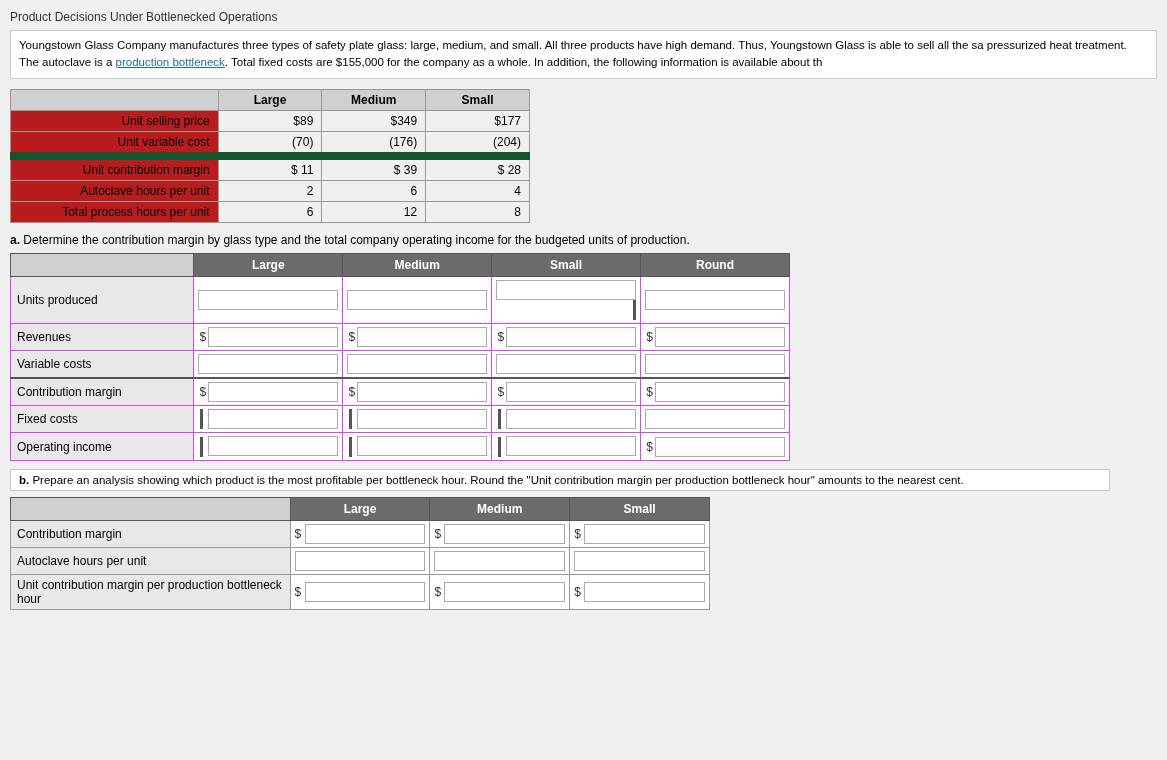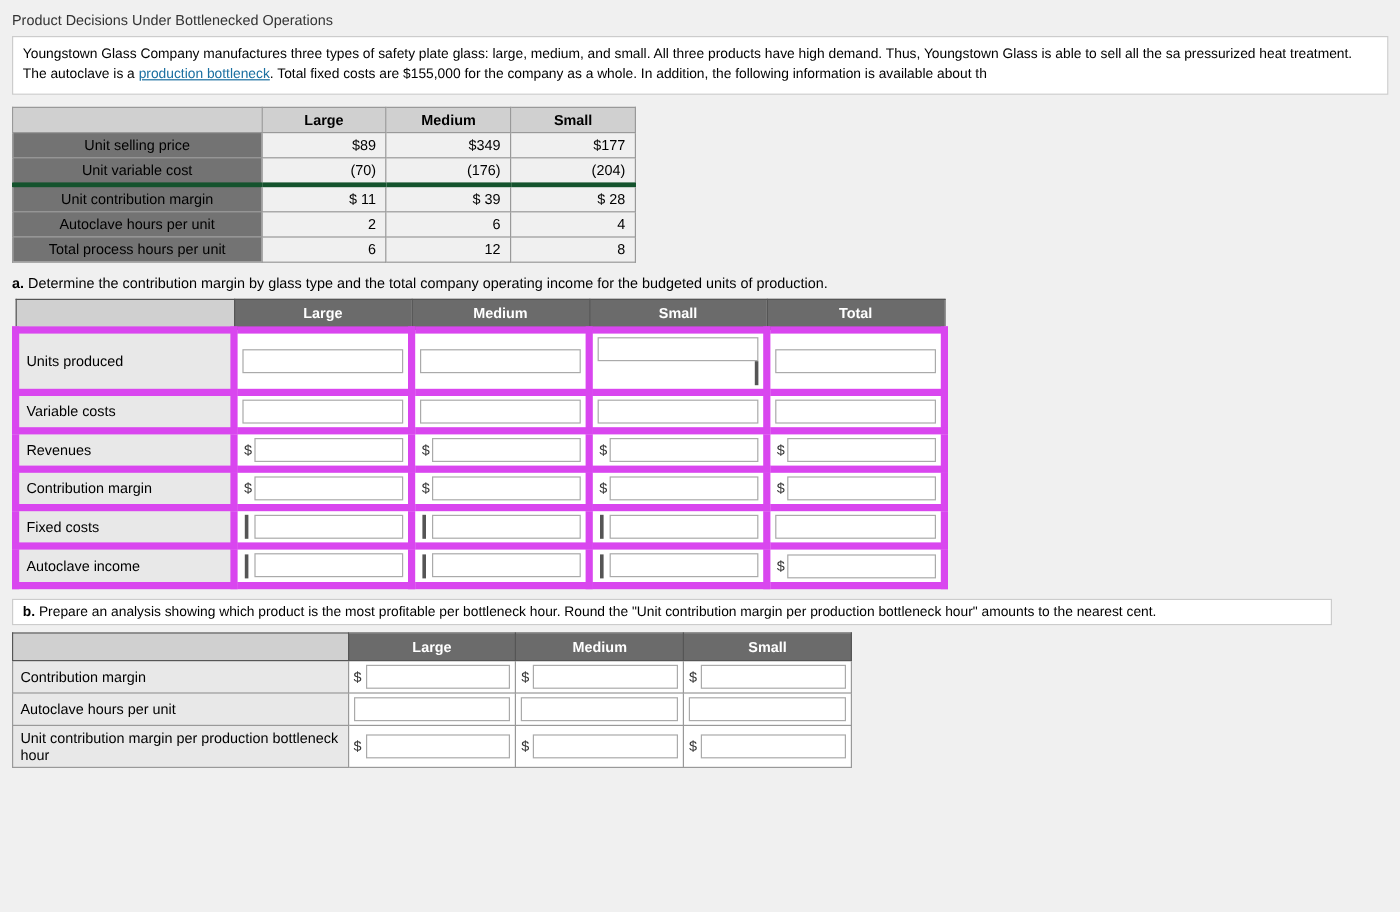--- a/index.html
+++ b/index.html
@@ -38,31 +38,30 @@
       border: 1px solid #999;
       padding: 3px 8px;
       font-size: 12px;
     }
     .data-table th {
       background: #d0d0d0;
       text-align: center;
       font-weight: bold;
     }
     .data-table td:first-child {
-      background: #737373;
+      background: #b91c1c;
       font-weight: normal;
       width: 200px;
-      text-align: center;
     }
     .data-table td {
       text-align: right;
       width: 100px;
     }
     .data-table .border-top td {
-      border-top: 4px solid #14532d;
+      border-top: 8px solid #14532d;
     }
     .section-label {
       font-size: 12px;
       margin-bottom: 6px;
       margin-top: 6px;
     }
     .section-label strong {
       font-weight: bold;
     }
     
@@ -73,21 +72,21 @@
     }
     .answer-table th {
       background: #6b6b6b;
       color: #fff;
       border: 1px solid #555;
       text-align: center;
       padding: 4px 8px;
       font-size: 12px;
     }
     .answer-table td {
-      border: 6px solid #d946ef;
+      border: 1px solid #d946ef;
       padding: 3px 4px;
       font-size: 12px;
     }
     .answer-table td.row-label {
       background: #e8e8e8;
       font-weight: normal;
       width: 160px;
       padding-left: 6px;
     }
     .answer-table td.input-cell {
@@ -210,21 +209,21 @@
   <strong>a.</strong> Determine the contribution margin by glass type and the total company operating income for the budgeted units of production.
 </div>
 
 <table class="answer-table">
   <thead>
     <tr>
       <th style="width:160px;background:#d0d0d0;color:#000;"></th>
       <th>Large</th>
       <th>Medium</th>
       <th>Small</th>
-      <th>Total</th>
+      <th>Round</th>
     </tr>
   </thead>
   <tbody>
 
     <tr>
       <td class="row-label">Units produced</td>
       <td class="input-cell">
         <input type="text" style="">
       </td>
       <td class="input-cell">
@@ -233,60 +232,60 @@
       <td class="input-cell">
         <input type="text" style="">
         <span style="display:inline-block;width:3px;height:20px;background:#555;margin-left:4px;vertical-align:middle;"></span>
       </td>
       <td class="input-cell">
         <input type="text" style="">
       </td>
     </tr>
 
     <tr>
+      <td class="row-label">Revenues</td>
+      <td class="input-cell">
+        <div class="input-wrap">
+          <span class="dollar-prefix">$</span>
+          <input type="text" style="">
+        </div>
+      </td>
+      <td class="input-cell">
+        <div class="input-wrap">
+          <span class="dollar-prefix">$</span>
+          <input type="text" style="">
+        </div>
+      </td>
+      <td class="input-cell">
+        <div class="input-wrap">
+          <span class="dollar-prefix">$</span>
+          <input type="text" style="">
+        </div>
+      </td>
+      <td class="input-cell">
+        <div class="input-wrap">
+          <span class="dollar-prefix">$</span>
+          <input type="text" style="">
+        </div>
+      </td>
+    </tr>
+
+    <tr>
       <td class="row-label">Variable costs</td>
       <td class="input-cell">
         <input type="text" style="">
       </td>
       <td class="input-cell">
         <input type="text" style="">
       </td>
       <td class="input-cell">
         <input type="text" style="">
       </td>
       <td class="input-cell">
         <input type="text" style="">
-      </td>
-    </tr>
-
-    <tr>
-      <td class="row-label">Revenues</td>
-      <td class="input-cell">
-        <div class="input-wrap">
-          <span class="dollar-prefix">$</span>
-          <input type="text" style="">
-        </div>
-      </td>
-      <td class="input-cell">
-        <div class="input-wrap">
-          <span class="dollar-prefix">$</span>
-          <input type="text" style="">
-        </div>
-      </td>
-      <td class="input-cell">
-        <div class="input-wrap">
-          <span class="dollar-prefix">$</span>
-          <input type="text" style="">
-        </div>
-      </td>
-      <td class="input-cell">
-        <div class="input-wrap">
-          <span class="dollar-prefix">$</span>
-          <input type="text" style="">
-        </div>
       </td>
     </tr>
 
     <tr class="border-top-row">
       <td class="row-label">Contribution margin</td>
       <td class="input-cell">
         <div class="input-wrap">
           <span class="dollar-prefix">$</span>
           <input type="text" style="">
         </div>
@@ -324,21 +323,21 @@
       <td class="input-cell">
         <span style="display:inline-block;width:3px;height:20px;background:#555;margin-right:2px;vertical-align:middle;"></span>
         <input type="text" style="width: calc(100% - 10px);">
       </td>
       <td class="input-cell">
         <input type="text" style="">
       </td>
     </tr>
 
     <tr>
-      <td class="row-label">Autoclave income</td>
+      <td class="row-label">Operating income</td>
       <td class="input-cell">
         <span style="display:inline-block;width:3px;height:20px;background:#555;margin-right:2px;vertical-align:middle;"></span>
         <input type="text" style="width: calc(100% - 10px);">
       </td>
       <td class="input-cell">
         <span style="display:inline-block;width:3px;height:20px;background:#555;margin-right:2px;vertical-align:middle;"></span>
         <input type="text" style="width: calc(100% - 10px);">
       </td>
       <td class="input-cell">
         <span style="display:inline-block;width:3px;height:20px;background:#555;margin-right:2px;vertical-align:middle;"></span>

